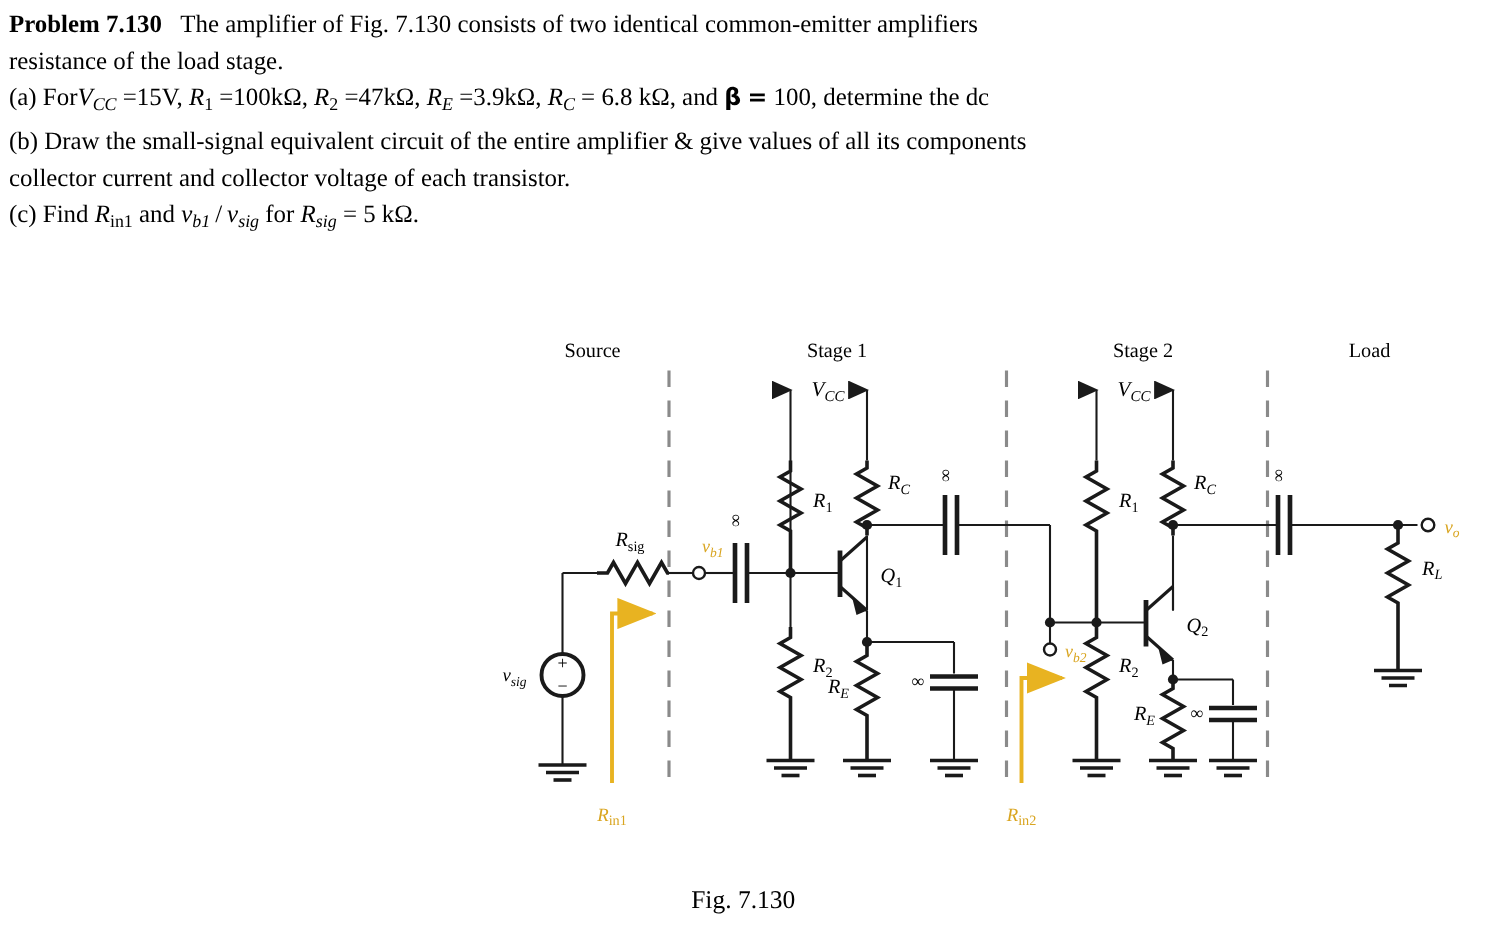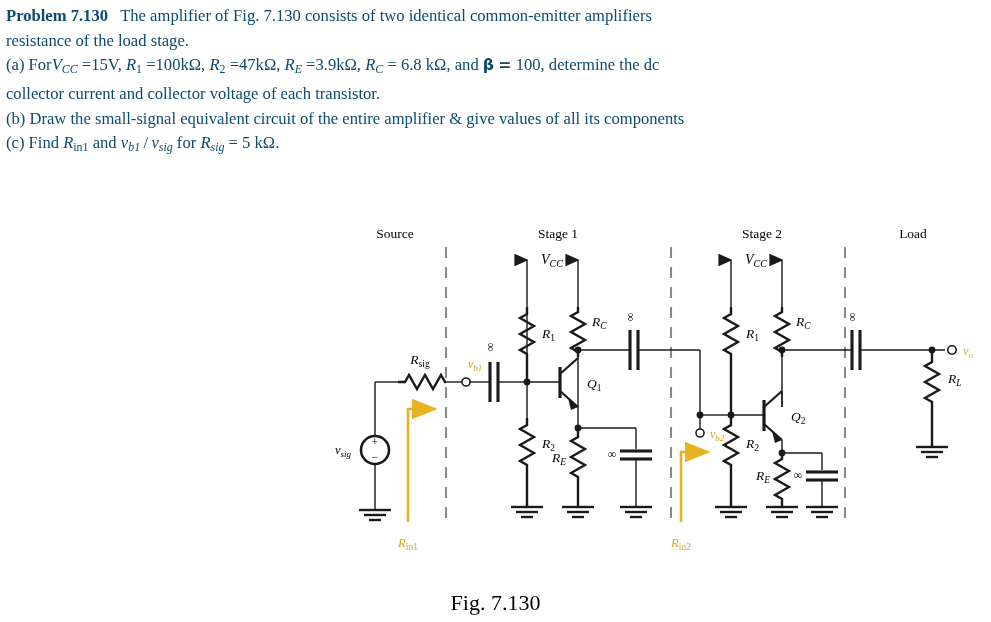--- a/index.html
+++ b/index.html
@@ -1,43 +1,43 @@
 <!DOCTYPE html>
 <html><head>
 <meta charset="utf-8">
 <style>
   html,body{margin:0;padding:0;background:#ffffff;}
   body{width:991px;height:622px;position:relative;font-family:"Liberation Serif",serif;color:#000;}
   #page{position:relative;width:991px;height:622px;overflow:hidden;background:#fff;}
 
-  .prob-text{position:absolute;left:6px;top:4px;width:960px;font-size:16.6px;line-height:24.6px;color:#0c4a6e;}
+  .prob-text{position:absolute;left:6px;top:4px;width:960px;font-size:16.6px;line-height:24.6px;color:#000000;}
   .prob-text p{margin:0;white-space:nowrap;}
   .bold{font-weight:bold;}
   .it{font-style:italic;}
   .sub{font-size:0.72em;vertical-align:-0.28em;font-style:normal;}
   .subi{font-size:0.72em;vertical-align:-0.28em;font-style:italic;}
   .frac{display:inline-block;}
   .gk{font-family:"DejaVu Sans",sans-serif;font-style:normal;font-weight:bold;font-size:0.95em;}
 
   #fig{position:absolute;left:0;top:222px;width:991px;height:400px;}
-  .caption{position:absolute;left:0;top:590px;width:991px;text-align:center;font-size:22px;}
+  .caption{position:absolute;left:0;top:590px;width:991px;text-align:center;font-size:17px;}
 
   svg text{font-family:"Liberation Serif",serif;}
 </style>
 </head>
 <body>
 
 <div id="page">
 
   <div class="prob-text">
     <p><span class="bold">Problem 7.130</span>&nbsp;&nbsp; The amplifier of Fig. 7.130 consists of two identical common-emitter amplifiers</p>
     <p>resistance of the load stage.</p>
     <p>(a) For<span class="it">V</span><span class="subi">CC</span> =15V, <span class="it">R</span><span class="sub">1</span> =100kΩ, <span class="it">R</span><span class="sub">2</span> =47kΩ, <span class="it">R</span><span class="subi">E</span> =3.9kΩ, <span class="it">R</span><span class="subi">C</span> = 6.8 kΩ, and <span class="gk">β</span> <span class="gk">=</span> 100, determine the dc</p>
+    <p>(b) Draw the small-signal equivalent circuit of the entire amplifier &amp; give values of all its components</p>
     <p>collector current and collector voltage of each transistor.</p>
-    <p>(b) Draw the small-signal equivalent circuit of the entire amplifier &amp; give values of all its components</p>
     <p>(c) Find <span class="it">R</span><span class="sub">in1</span> and <span class="it">v</span><span class="subi">b1</span><span class="frac"> / </span><span class="it">v</span><span class="subi">sig</span> for <span class="it">R</span><span class="subi">sig</span> = 5 kΩ.</p>
   </div>
 
   <svg id="fig" viewBox="0 0 991 400" width="991" height="400">
     <defs>
       <marker id="arrH" markerWidth="10" markerHeight="8" refX="9" refY="4" orient="auto">
         <path d="M0,0 L10,4 L0,8 z" fill="#e8b321"></path>
       </marker>
       <marker id="arrUp" markerWidth="9" markerHeight="10" refX="4.5" refY="1" orient="auto">
         <path d="M0,10 L4.5,0 L9,10 z" fill="#1a1a1a"></path>

